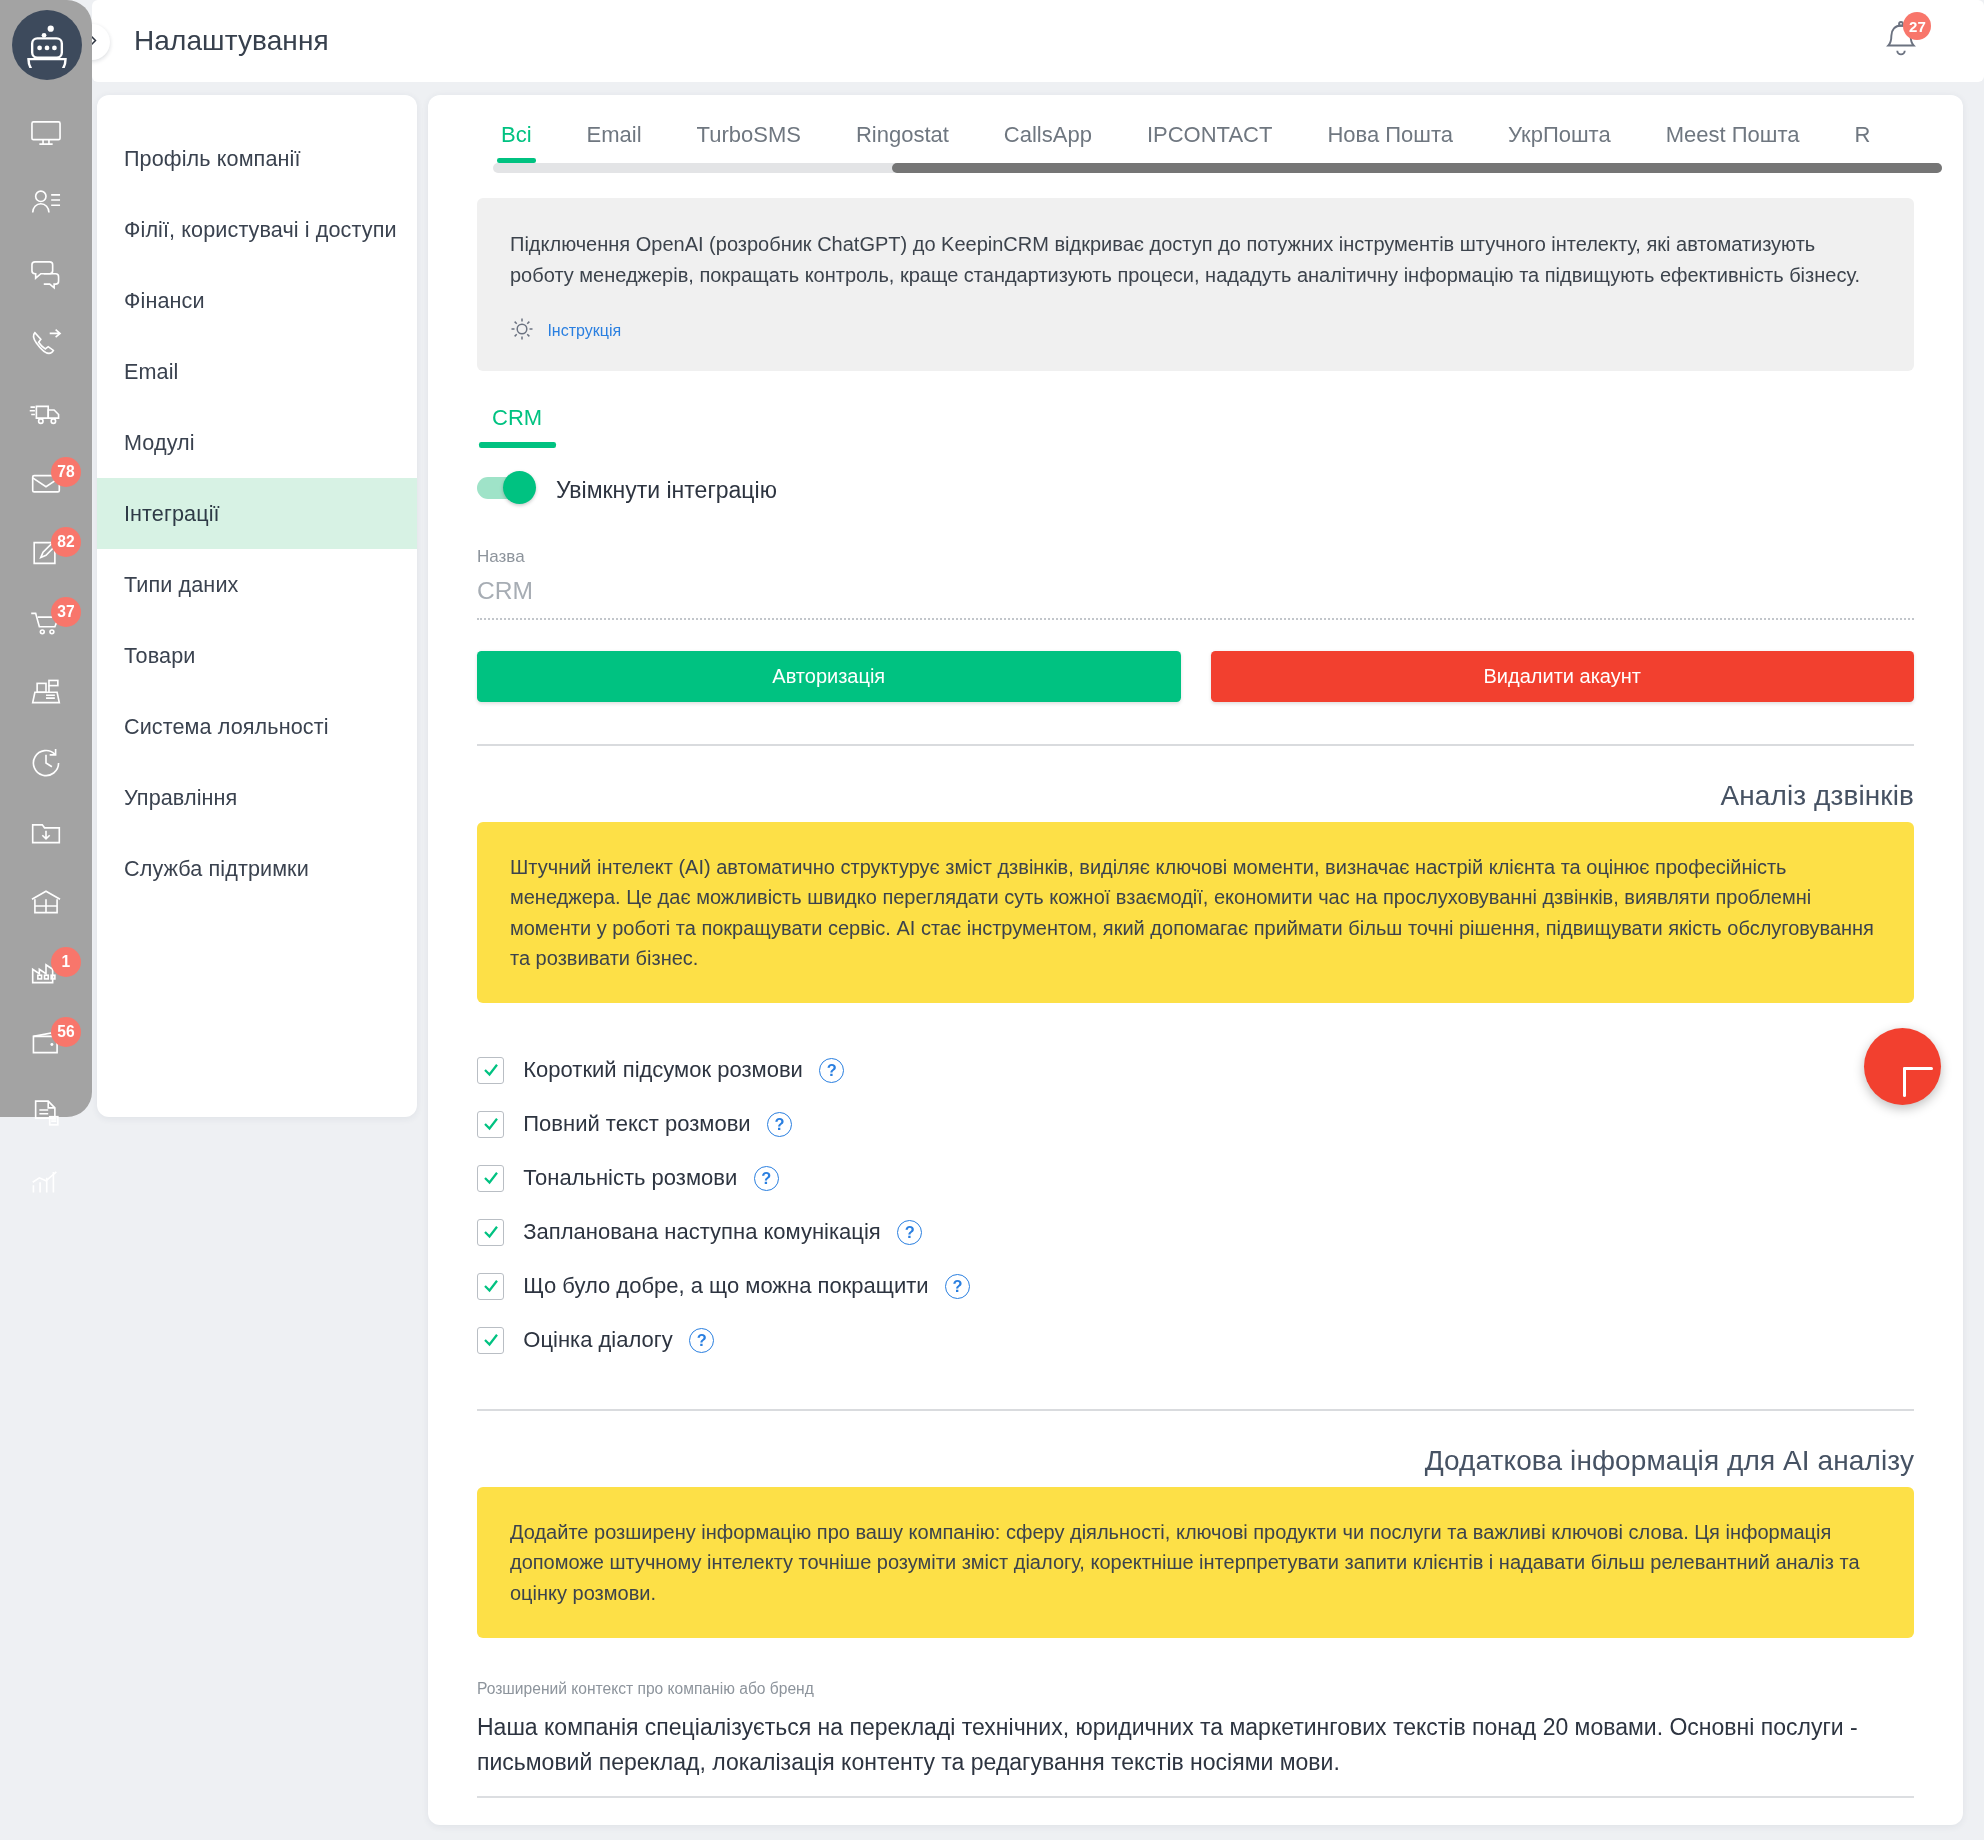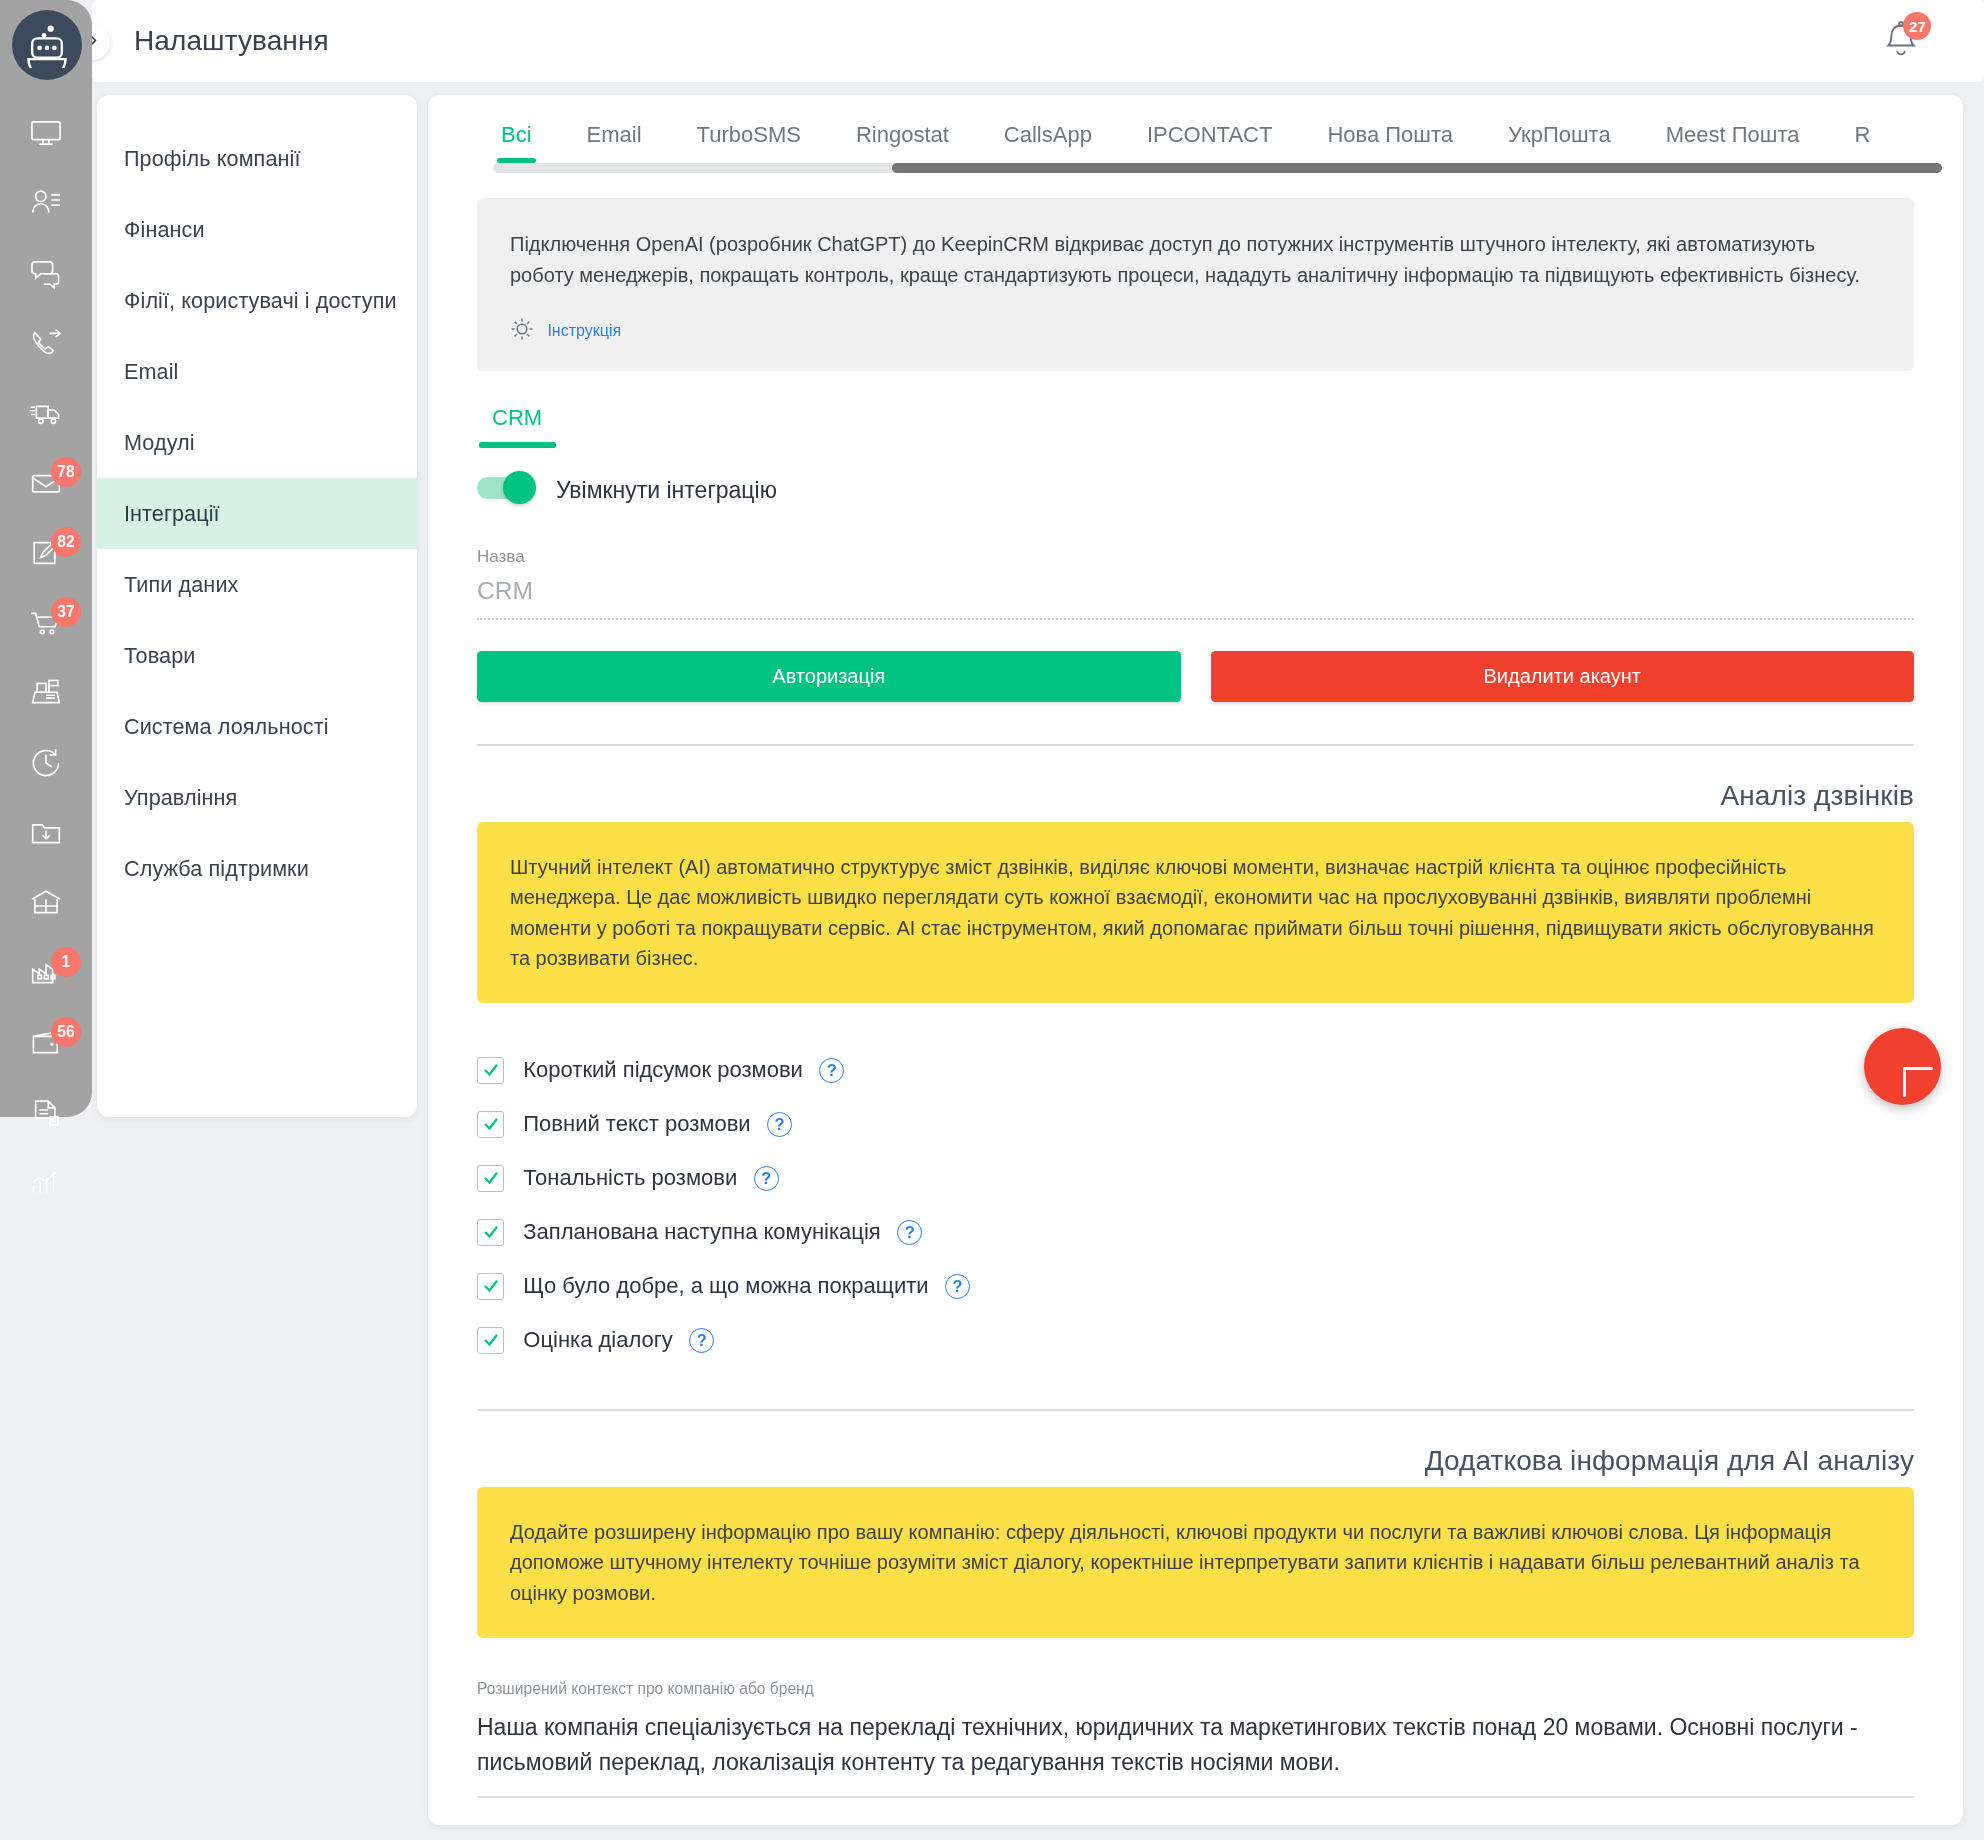--- a/index.html
+++ b/index.html
@@ -461,22 +461,22 @@
         <circle cx="31" cy="8" r="2.6"></circle>
         <path d="M26 44a5 5 0 0 0 10 0"></path>
       </svg>
     </span>
     <span class="bell-badge">27</span>
   </div>
 </div>
 
 <div class="menu-card">
   <div class="menu-item">Профіль компанії</div>
+  <div class="menu-item">Філії, користувачі і доступи</div>
   <div class="menu-item">Фінанси</div>
-  <div class="menu-item">Філії, користувачі і доступи</div>
   <div class="menu-item">Email</div>
   <div class="menu-item">Модулі</div>
   <div class="menu-item active">Інтеграції</div>
   <div class="menu-item">Типи даних</div>
   <div class="menu-item">Товари</div>
   <div class="menu-item">Система лояльності</div>
   <div class="menu-item">Управління</div>
   <div class="menu-item">Служба підтримки</div>
 </div>
 

